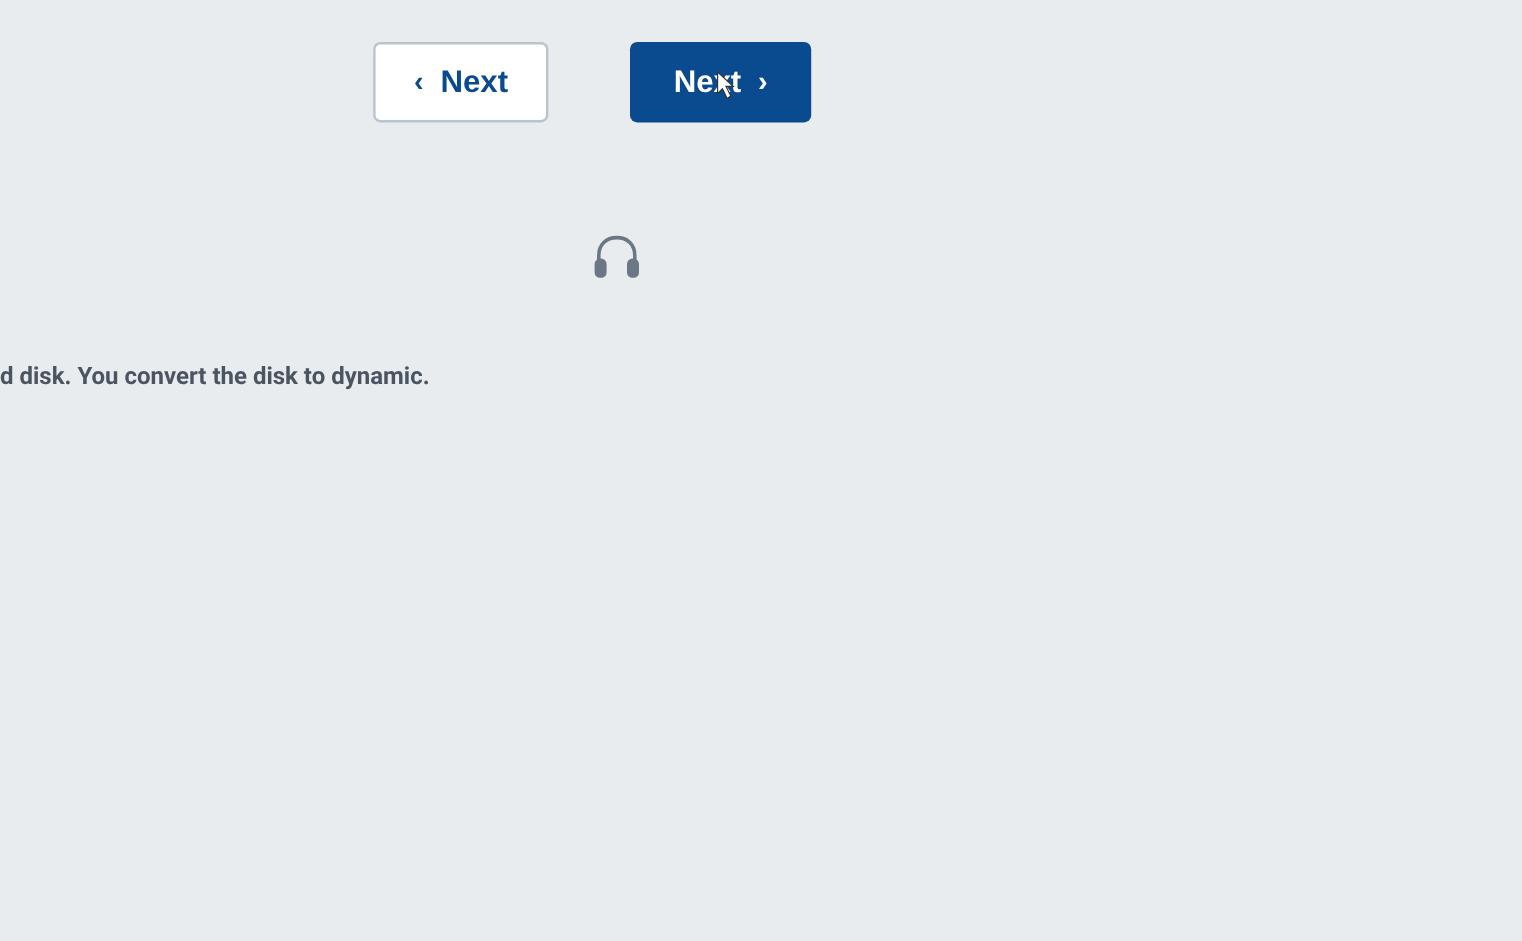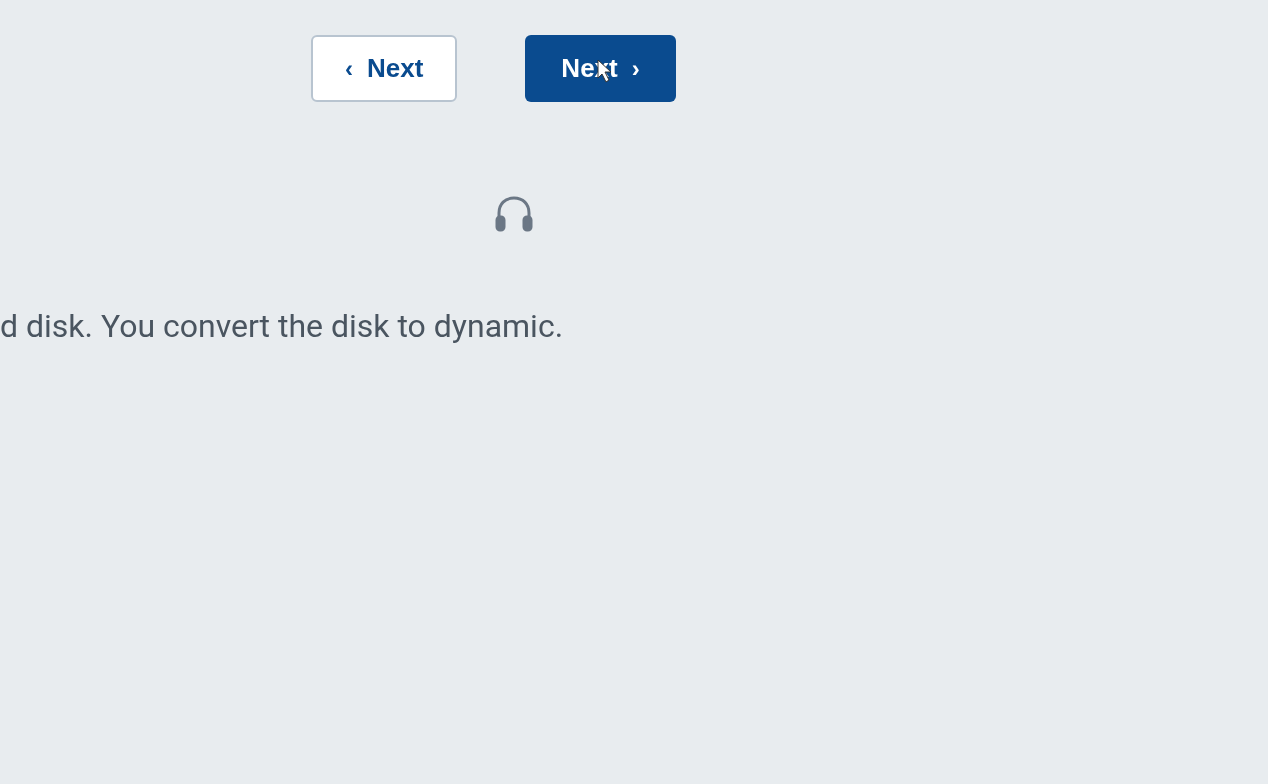--- a/index.html
+++ b/index.html
@@ -72,23 +72,24 @@
       position: absolute;
       top: 195px;
       left: 494px;
       color: #6b7785;
     }
     .question-text {
       position: absolute;
       top: 290px;
       left: 0;
       color: #4a5560;
-      font-size: 32px;
+      font-size: 20px;
       line-height: 2.3;
       max-width: 1200px;
+      font-weight: bold;
     }
     .question-line1 {
       display: block;
     }
     .question-line2 {
       display: block;
       margin-top: 18px;
     }
   </style>
 </head>

